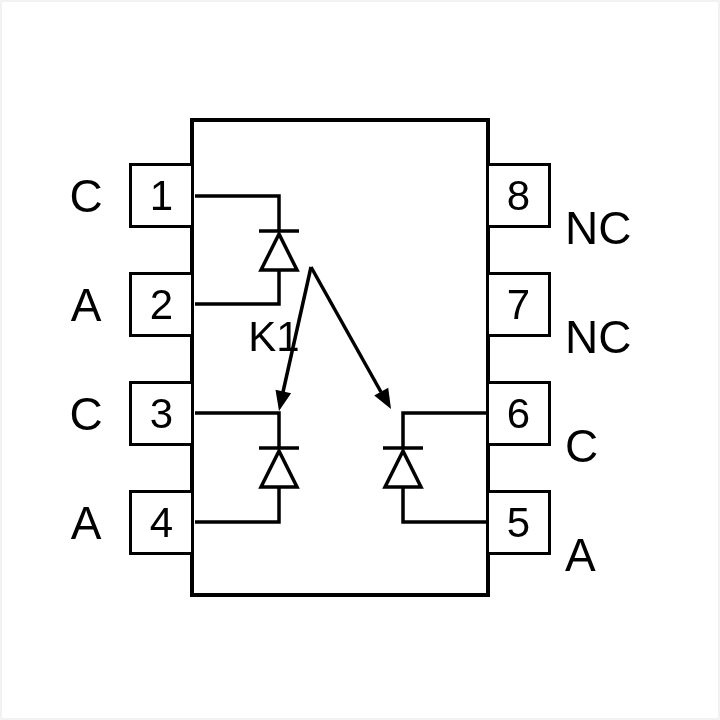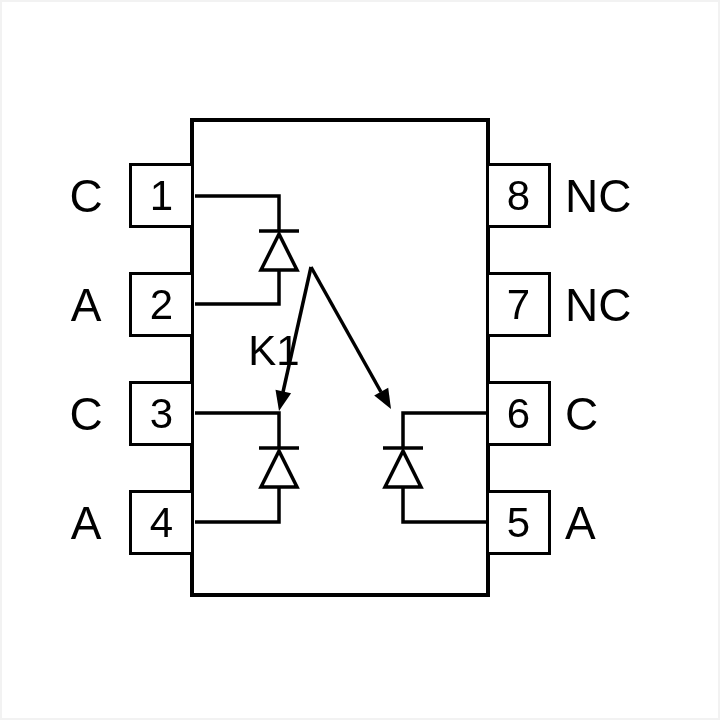--- a/index.html
+++ b/index.html
@@ -41,24 +41,24 @@
   .row-4 { top: 490px; }
   .side-label {
     position: absolute;
     height: 65px;
     display: flex;
     align-items: center;
     font-size: 46px;
     line-height: 1;
   }
   .side-left  { left: 42px;  width: 88px;  justify-content: center; }
-  .side-right { left: 565px; width: 120px; justify-content: flex-start; }
+  .side-right { left: 565px; width: 120px; justify-content: flex-start; margin-top: 32px; }
   .k-label {
     position: absolute;
-    top: 330px;
+    top: 316px;
     width: 84px;
     text-align: center;
     font-size: 42px;
     line-height: 1;
   }
   #k1 { left: 232px; }
   #k2 { left: 368px; }
   svg.circuit {
     position: absolute;
     left: 0; top: 0;

